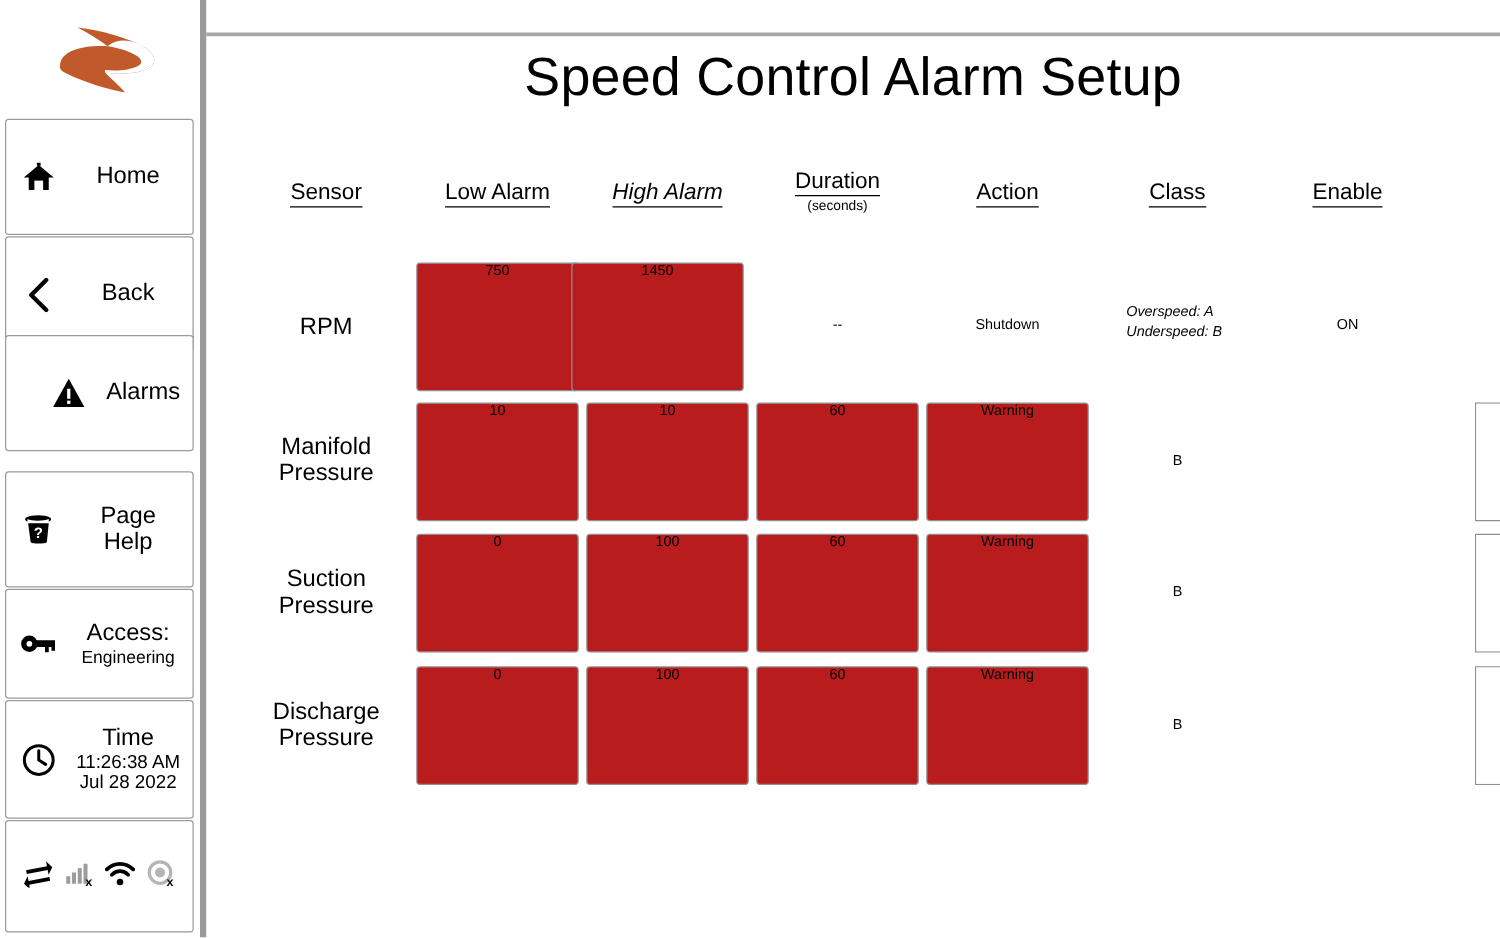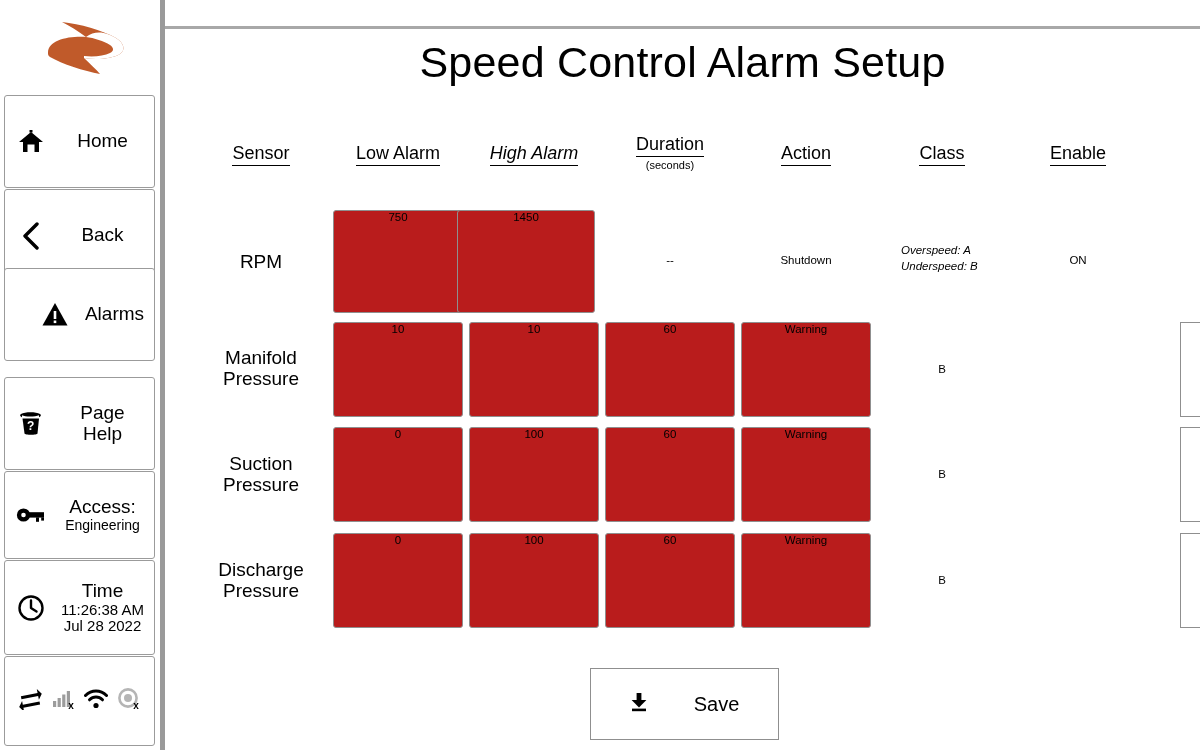--- a/index.html
+++ b/index.html
@@ -434,24 +434,14 @@
       </div>
     <div class="cell-text" style="left:712px; top:451px; width:130px; height:20px;">
         <span>B</span>
       </div>
     <div class="toggle" style="left:1015px; top:413px; width:130px; height:95px;">
       <span class="tg-left"></span>
 
     </div>
   </div>
 
-  <div id="save-button">
-    <span>
-      <svg width="18" height="20" viewBox="0 0 18 20">
-        <rect x="6.6" y="1" width="4.8" height="8" fill="#000"></rect>
-        <path d="M1.6 8 L16.4 8 L9 15.5 Z" fill="#000"></path>
-        <rect x="2" y="16.6" width="14" height="2.6" fill="#000"></rect>
-      </svg>
-    </span>
-    <span>Save</span>
-  </div>
 
 </div>
 
 </body></html>

